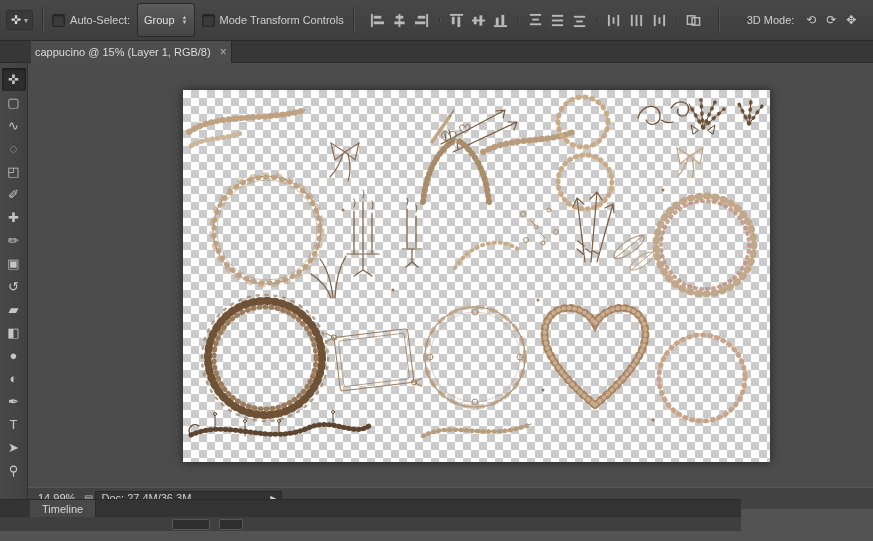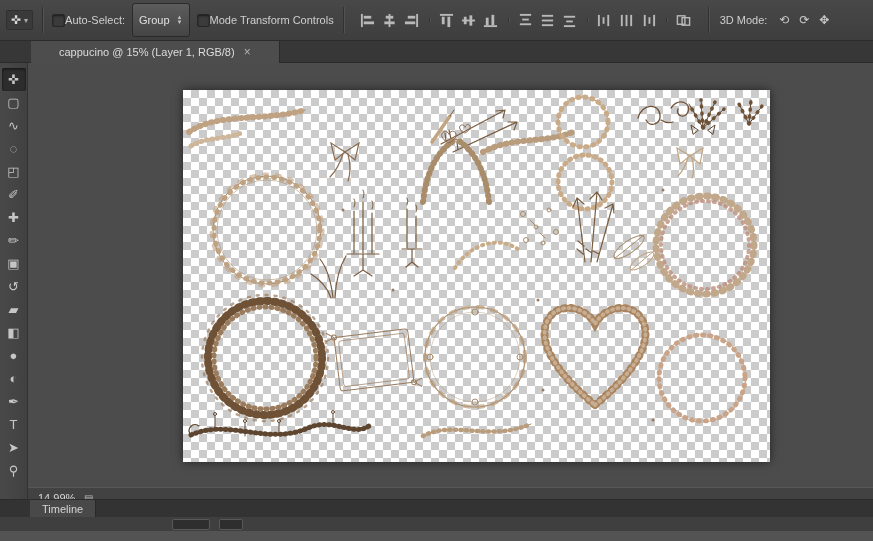--- a/index.html
+++ b/index.html
@@ -11,38 +11,38 @@
   
   .options-bar{
     position:absolute;left:0;top:0;width:873px;height:41px;box-sizing:border-box;
     background:linear-gradient(#484848,#3e3e3e);border-bottom:1px solid #2b2b2b;
     display:flex;align-items:center;gap:7px;padding:0 6px;white-space:nowrap;overflow:hidden;
   }
   .tool-badge{display:flex;align-items:center;gap:3px;padding:2px 4px;background:#3a3a3a;
     border:1px solid #303030;border-radius:2px;color:#d8d8d8;font-size:12px}
   .caret{font-size:8px;color:#aaa}
   .sep{width:1px;align-self:stretch;margin:7px 2px;background:#323232;box-shadow:1px 0 0 #525252}
-  .check{display:flex;align-items:center;}
+  .check{display:flex;align-items:center;gap:5px}
   .checkbox{width:11px;height:11px;background:#3b3b3b;border:1px solid #262626;border-radius:2px;
     box-shadow:inset 0 1px 2px rgba(0,0,0,.55)}
   .combo{display:flex;align-items:center;gap:7px;height:18px;box-sizing:border-box;
     background:linear-gradient(#5c5c5c,#454545);border:1px solid #2a2a2a;border-radius:3px;
     padding:16px 6px;color:#e0e0e0;cursor:default}
   .combo .arrows{display:flex;flex-direction:column;font-size:6px;line-height:5px;color:#c0c0c0}
   .icon-groups{display:flex;align-items:center}
   .icon-group{display:flex;align-items:center;gap:2px;padding:0 5px}
   .icon-btn{width:20px;height:18px;display:flex;align-items:center;justify-content:center;border-radius:2px}
   .icon-btn svg{width:15px;height:15px;fill:#b9b9b9;stroke:#b9b9b9;stroke-width:0}
-  .mode-label{margin-left:2px}
+  .mode-label{margin-left:19px}
   .mode-icon{width:20px;height:18px;display:flex;align-items:center;justify-content:center;
     font-size:12px;color:#c9c9c9}
   
   .tab-bar{position:absolute;left:0;top:41px;width:873px;height:22px;box-sizing:border-box;
     background:#373737;border-bottom:1px solid #2b2b2b;display:flex;padding-left:31px}
-  .tab{height:22px;display:flex;align-items:center;gap:9px;padding:0 28px;background:#4d4d4d;
+  .tab{height:22px;display:flex;align-items:center;gap:9px;padding:0 4px;background:#4d4d4d;
     border-right:1px solid #2a2a2a;color:#dcdcdc}
   .tab-close{color:#b2b2b2;font-size:12px}
   
   .toolbar{position:absolute;left:0;top:63px;width:28px;height:446px;box-sizing:border-box;
     background:linear-gradient(90deg,#494949,#414141);border-right:1px solid #323232;
     display:flex;flex-direction:column;align-items:center;padding-top:5px}
   .tool{width:24px;height:23px;display:flex;align-items:center;justify-content:center;
     color:#c6c6c6;font-size:13px;border-radius:2px}
   .tool.active{background:#2d2d2d;box-shadow:inset 0 1px 3px rgba(0,0,0,.6)}
   
@@ -58,21 +58,21 @@
   
   .status-bar{position:absolute;left:28px;top:487px;width:845px;height:22px;box-sizing:border-box;
     background:#424242;box-shadow:inset 0 1px 0 #575757;
     display:flex;align-items:center;gap:2px;padding-left:10px}
   .zoom{min-width:44px;color:#d6d6d6}
   .doc-icon{font-size:10px;color:#b5b5b5}
   .doc-strip{display:flex;align-items:center;justify-content:space-between;width:187px;height:15px;
     box-sizing:border-box;background:#333333;border:1px solid #292929;padding:0 5px;color:#cfcfcf}
   .doc-arrow{font-size:8px;color:#d2d2d2}
   
-  .timeline{position:absolute;left:0;top:499px;width:873px;height:32px;background:#3a3a3a;
+  .timeline{position:absolute;left:0;top:499px;width:741px;height:32px;background:#3a3a3a;
     border-top:1px solid #2b2b2b;box-sizing:border-box}
   .tl-tabrow{height:17px;background:#333333;display:flex;align-items:stretch;padding-left:30px}
   .tl-tab{background:#494949;display:flex;align-items:center;padding:0 12px;color:#d6d6d6;
     border-right:1px solid #292929}
   .tl-body{height:14px;background:#3f3f3f;display:flex;align-items:center;gap:9px;padding-left:172px}
   .tl-ctrl{width:36px;height:9px;background:#2e2e2e;border:1px solid #585858;border-radius:2px}
   .tl-ctrl.small{width:22px}
 </style>
 </head>
 <body>
@@ -429,20 +429,24 @@
             <circle cx="470" cy="330" r="1.5"></circle>
         </g>
       </g>
     </svg>
   </div>
 </main>
 
 <div class="status-bar">
   <span class="zoom">14.99%</span>
   <span class="doc-icon">▤</span>
+  <div class="doc-strip">
+    <span>Doc: 27.4M/36.3M</span>
+    <span class="doc-arrow">▶</span>
+  </div>
 </div>
 
 <footer class="timeline">
   <div class="tl-tabrow">
     <div class="tl-tab">
       <span>Timeline</span>
     </div>
   </div>
   <div class="tl-body">
     <div class="tl-ctrl"></div>

